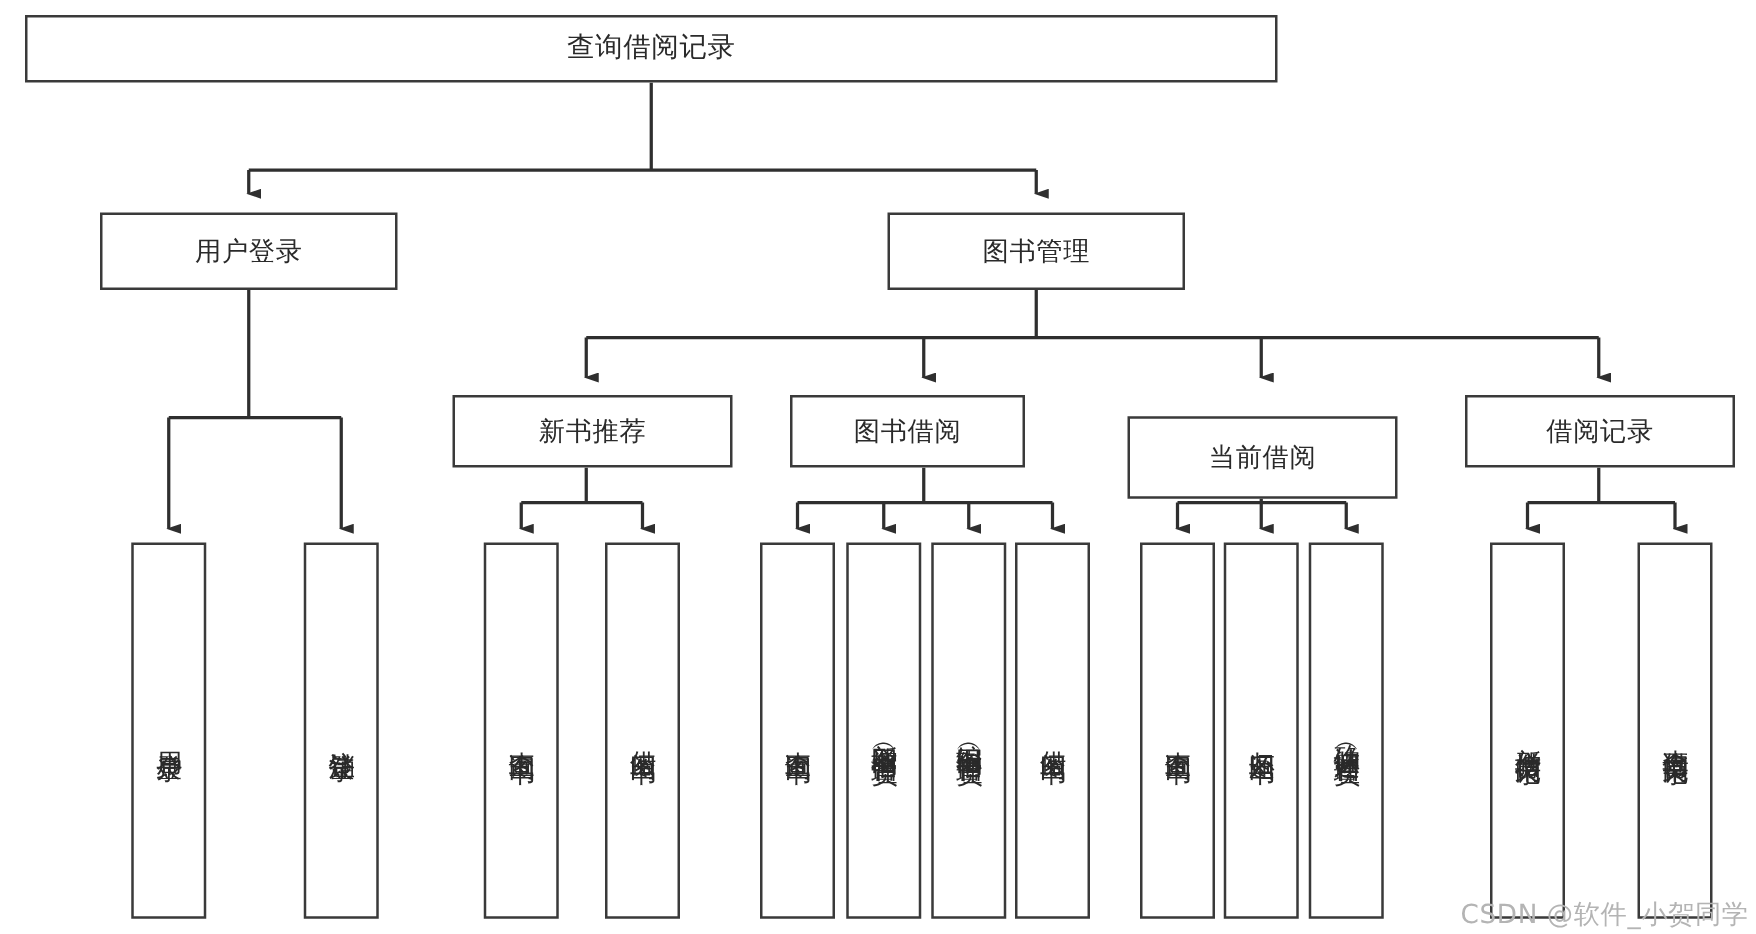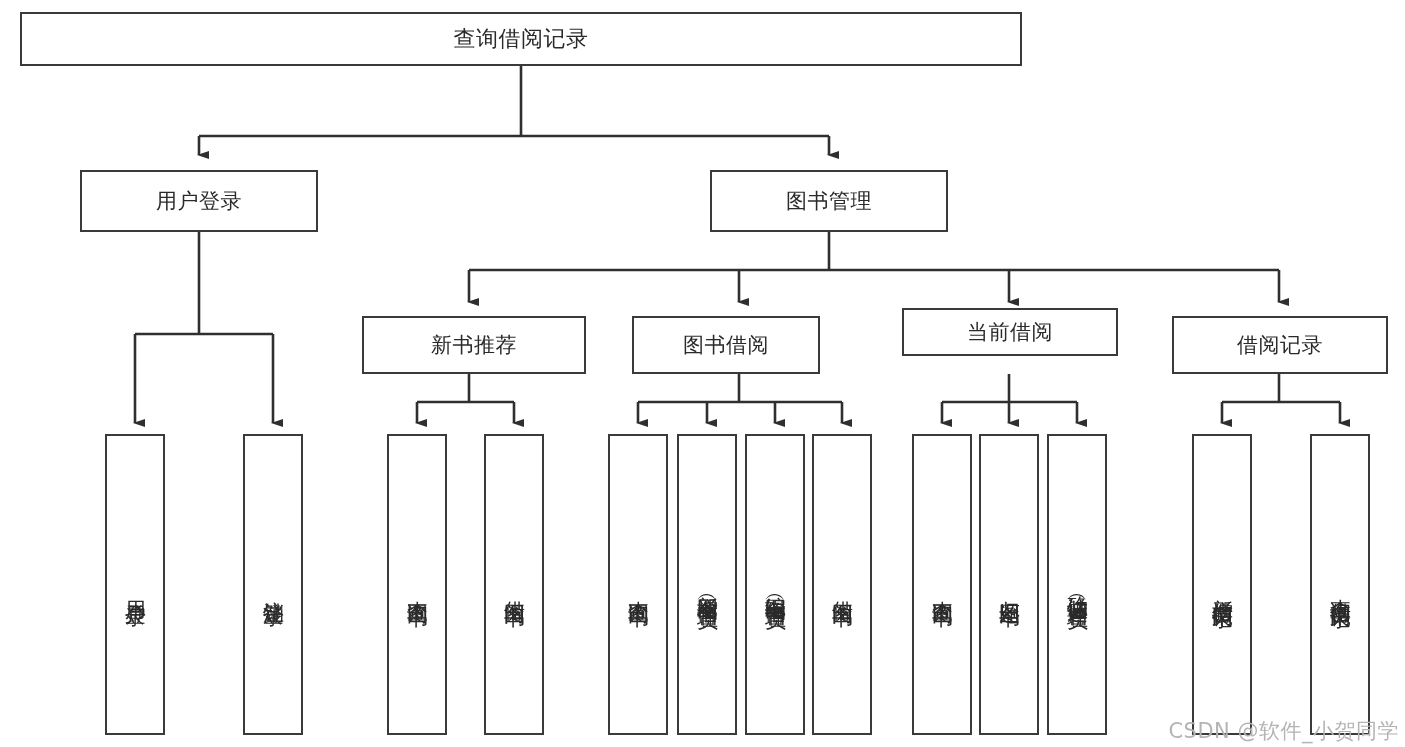--- a/index.html
+++ b/index.html
@@ -131,21 +131,21 @@
   <div class="node horiz" style="left:710px; top:170px; width:238px; height:62px;">
     <span class="label">图书管理</span>
   </div>
 
   <div class="node horiz" style="left:362px; top:316px; width:224px; height:58px;">
     <span class="label">新书推荐</span>
   </div>
   <div class="node horiz" style="left:632px; top:316px; width:188px; height:58px;">
     <span class="label">图书借阅</span>
   </div>
-  <div class="node horiz" style="left:902px; top:308px; width:216px; height:48px;">
+  <div class="node horiz" style="left:902px; top:333px; width:216px; height:66px;">
     <span class="label">当前借阅</span>
   </div>
   <div class="node horiz" style="left:1172px; top:316px; width:216px; height:58px;">
     <span class="label">借阅记录</span>
   </div>
 
   <div class="node vert" style="left:105px; top:434px; width:60px; height:301px;">
     <span class="label">用户登录</span>
   </div>
   <div class="node vert" style="left:243px; top:434px; width:60px; height:301px;">

